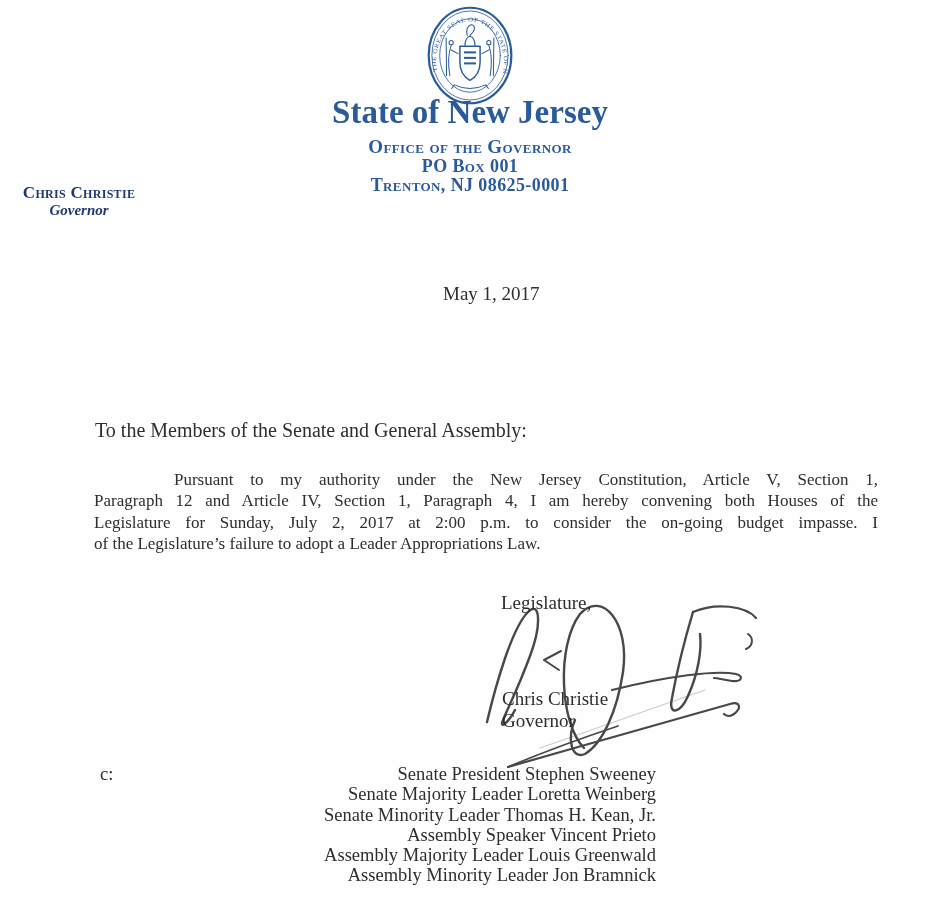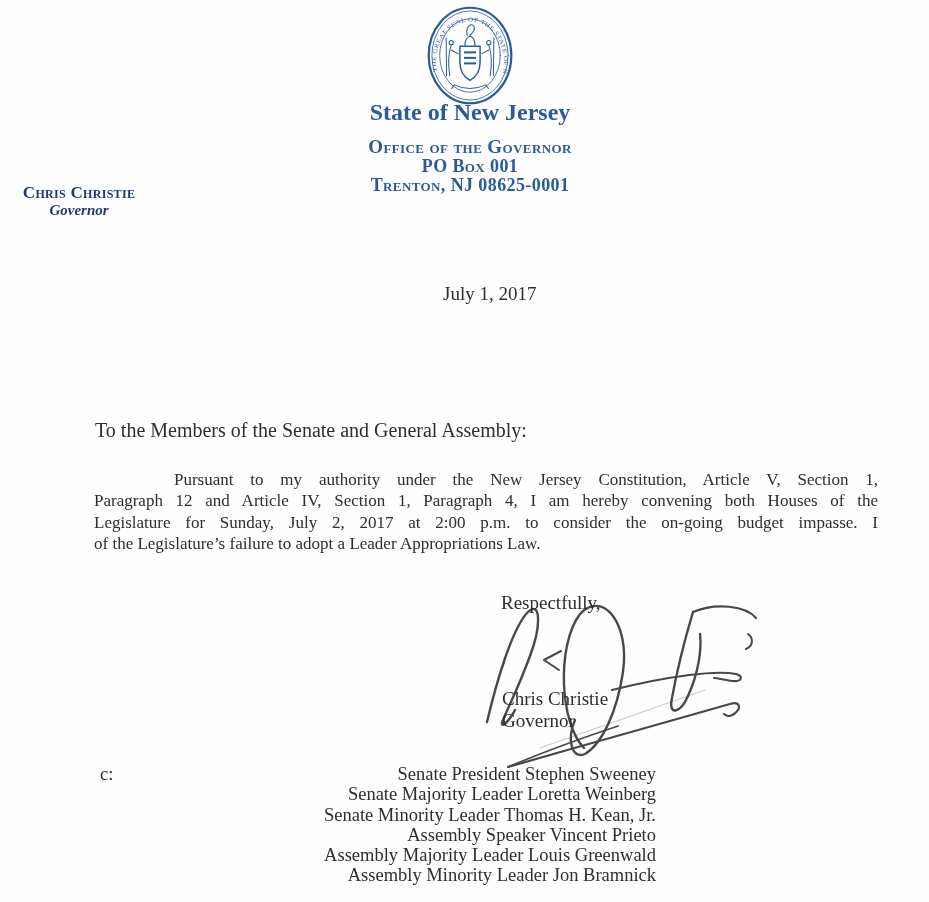--- a/index.html
+++ b/index.html
@@ -20,21 +20,21 @@
     width: 92px; height: 101px;
   }
   .letterhead {
     position: absolute;
     left: 270px; top: 94px;
     width: 400px;
     text-align: center;
     color: #2b5a9b;
   }
   .state-name {
-    font-size: 24px;
+    font-size: 33px;
     font-weight: bold;
     letter-spacing: 0px;
     line-height: 36px;
     color: #2b5a9b;
   }
   .office-line {
     font-variant: small-caps;
     font-weight: bold;
     font-size: 19px;
     line-height: 20px;
@@ -180,32 +180,32 @@
     <div class="office-line">Office of the Governor</div>
     <div class="addr-line">PO Box 001</div>
     <div class="addr-line">Trenton, NJ 08625-0001</div>
   </div>
 
   <div class="sender">
     <div class="sender-name">Chris Christie</div>
     <div class="sender-title">Governor</div>
   </div>
 
-  <div class="date-line">July 1, 2017</div>
+  <div class="date-line">May 1, 2017</div>
 
   <div class="salutation">To the Members of the Senate and General Assembly:</div>
 
   <div class="body-block">
     <div class="body-line first">Pursuant to my authority under the New Jersey Constitution, Article V, Section 1,</div>
     <div class="body-line">Paragraph 12 and Article IV, Section 1, Paragraph 4, I am hereby convening both Houses of the</div>
     <div class="body-line">Legislature for Sunday, July 2, 2017 at 2:00 p.m. to consider the on-going budget impasse.  I</div>
     <div class="body-line last">of the Legislature’s failure to adopt a Leader Appropriations Law.</div>
   </div>
 
-  <div class="closing">Respectfully,</div>
+  <div class="closing">Legislature,</div>
 
   <svg class="signature-svg" viewBox="0 0 350 185" fill="none" stroke="#2f2f2f" stroke-linecap="round" stroke-linejoin="round" opacity="0.88">
 
     <path d="M 19 124 C 28 86 44 30 60 14 C 72 2 74 26 62 58 C 51 88 40 110 35 122 C 31 131 39 127 47 112" stroke-width="2.4"></path>
 
     <path d="M 93 53 L 76 62 L 91 72" stroke-width="2"></path>
 
     <path d="M 116 150 C 92 126 88 48 112 16 C 134 -8 162 24 155 74 C 149 114 134 146 117 156 C 103 162 99 140 107 122" stroke-width="2.4"></path>
 
     <path d="M 225 14 C 216 44 208 78 204 100 C 200 118 212 116 220 98 C 230 76 234 52 232 36" stroke-width="2.4"></path>

